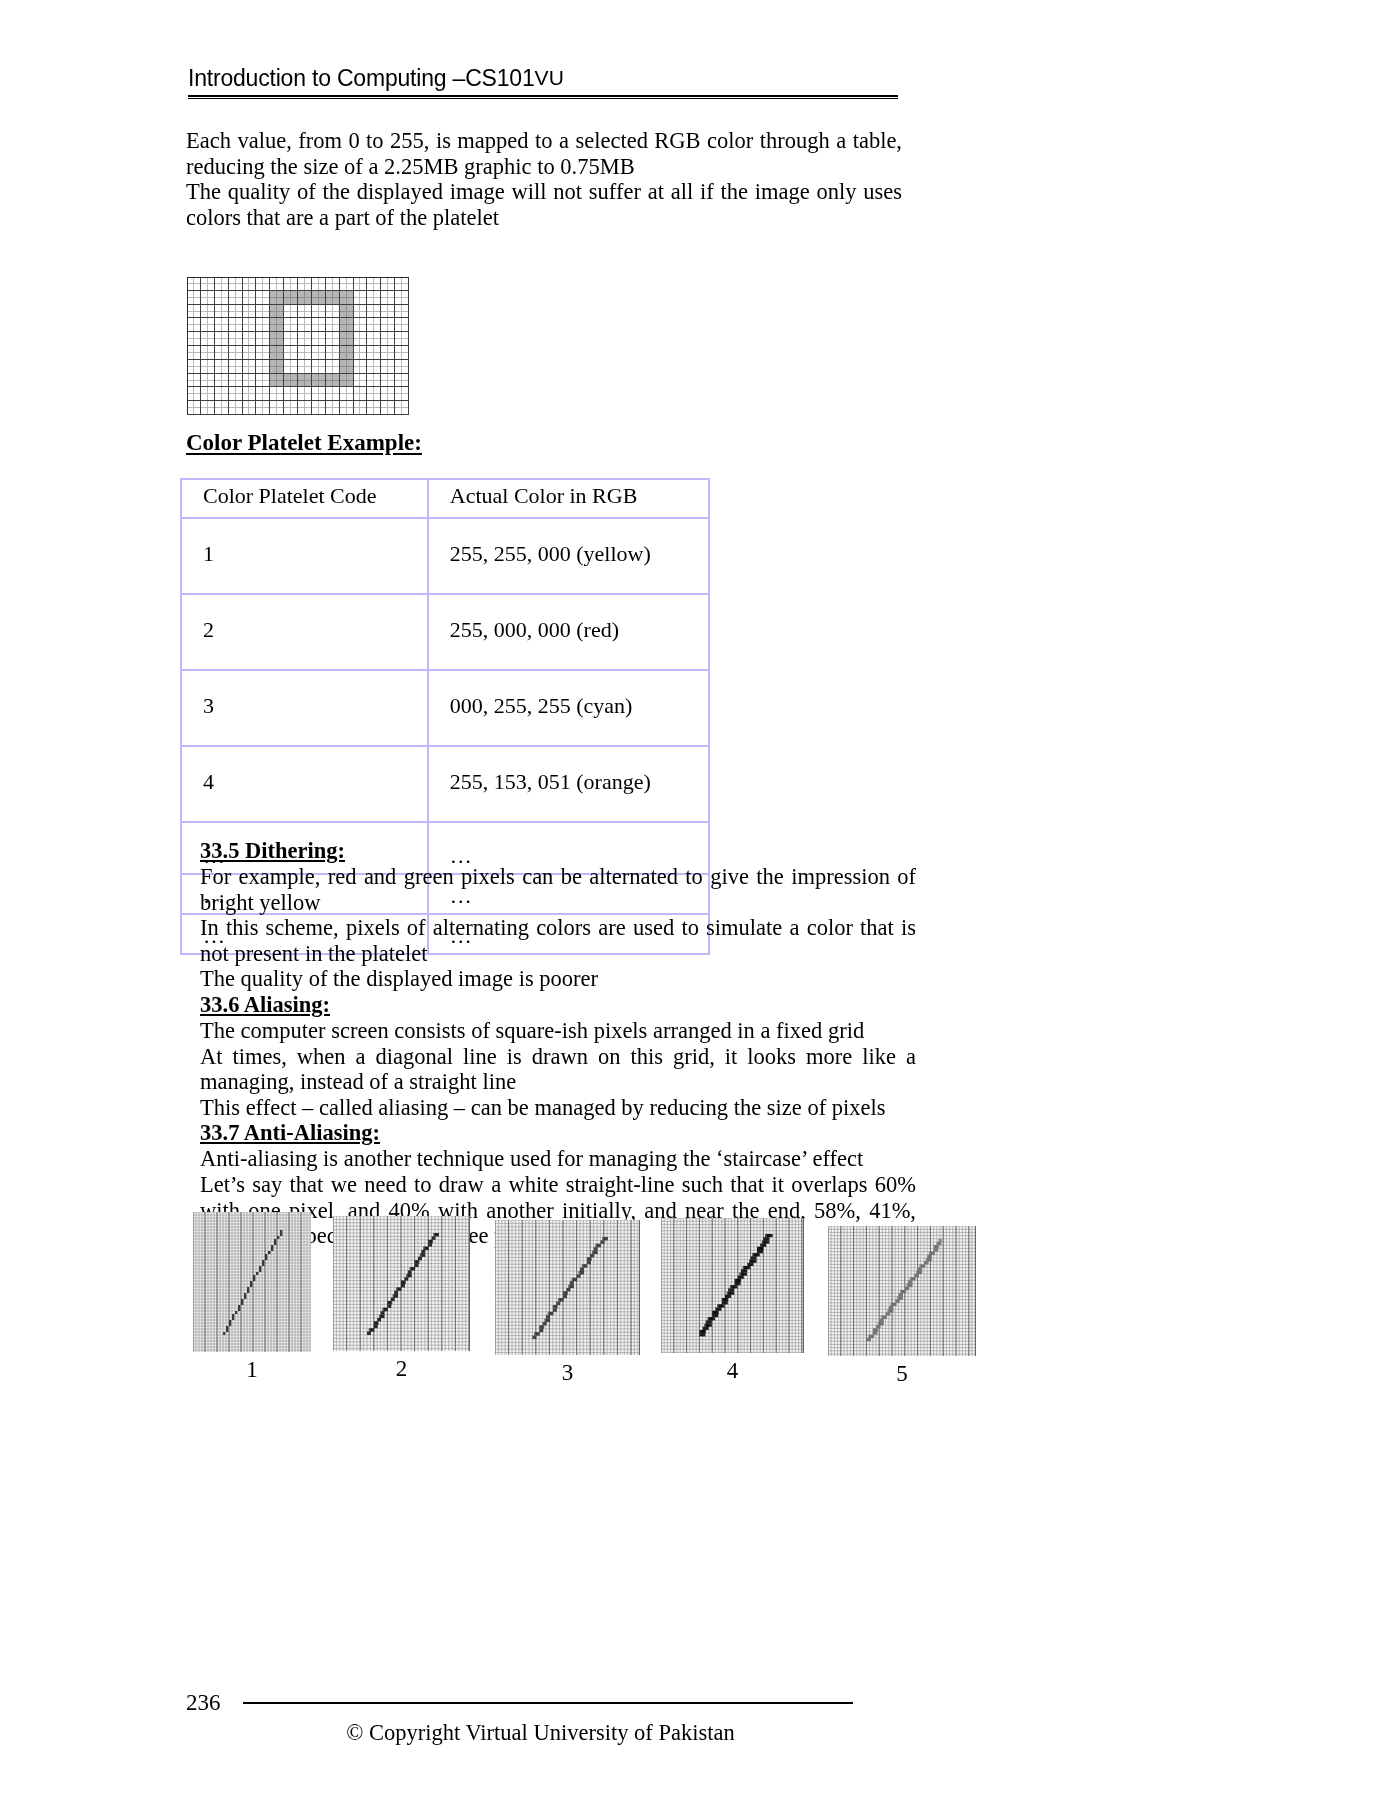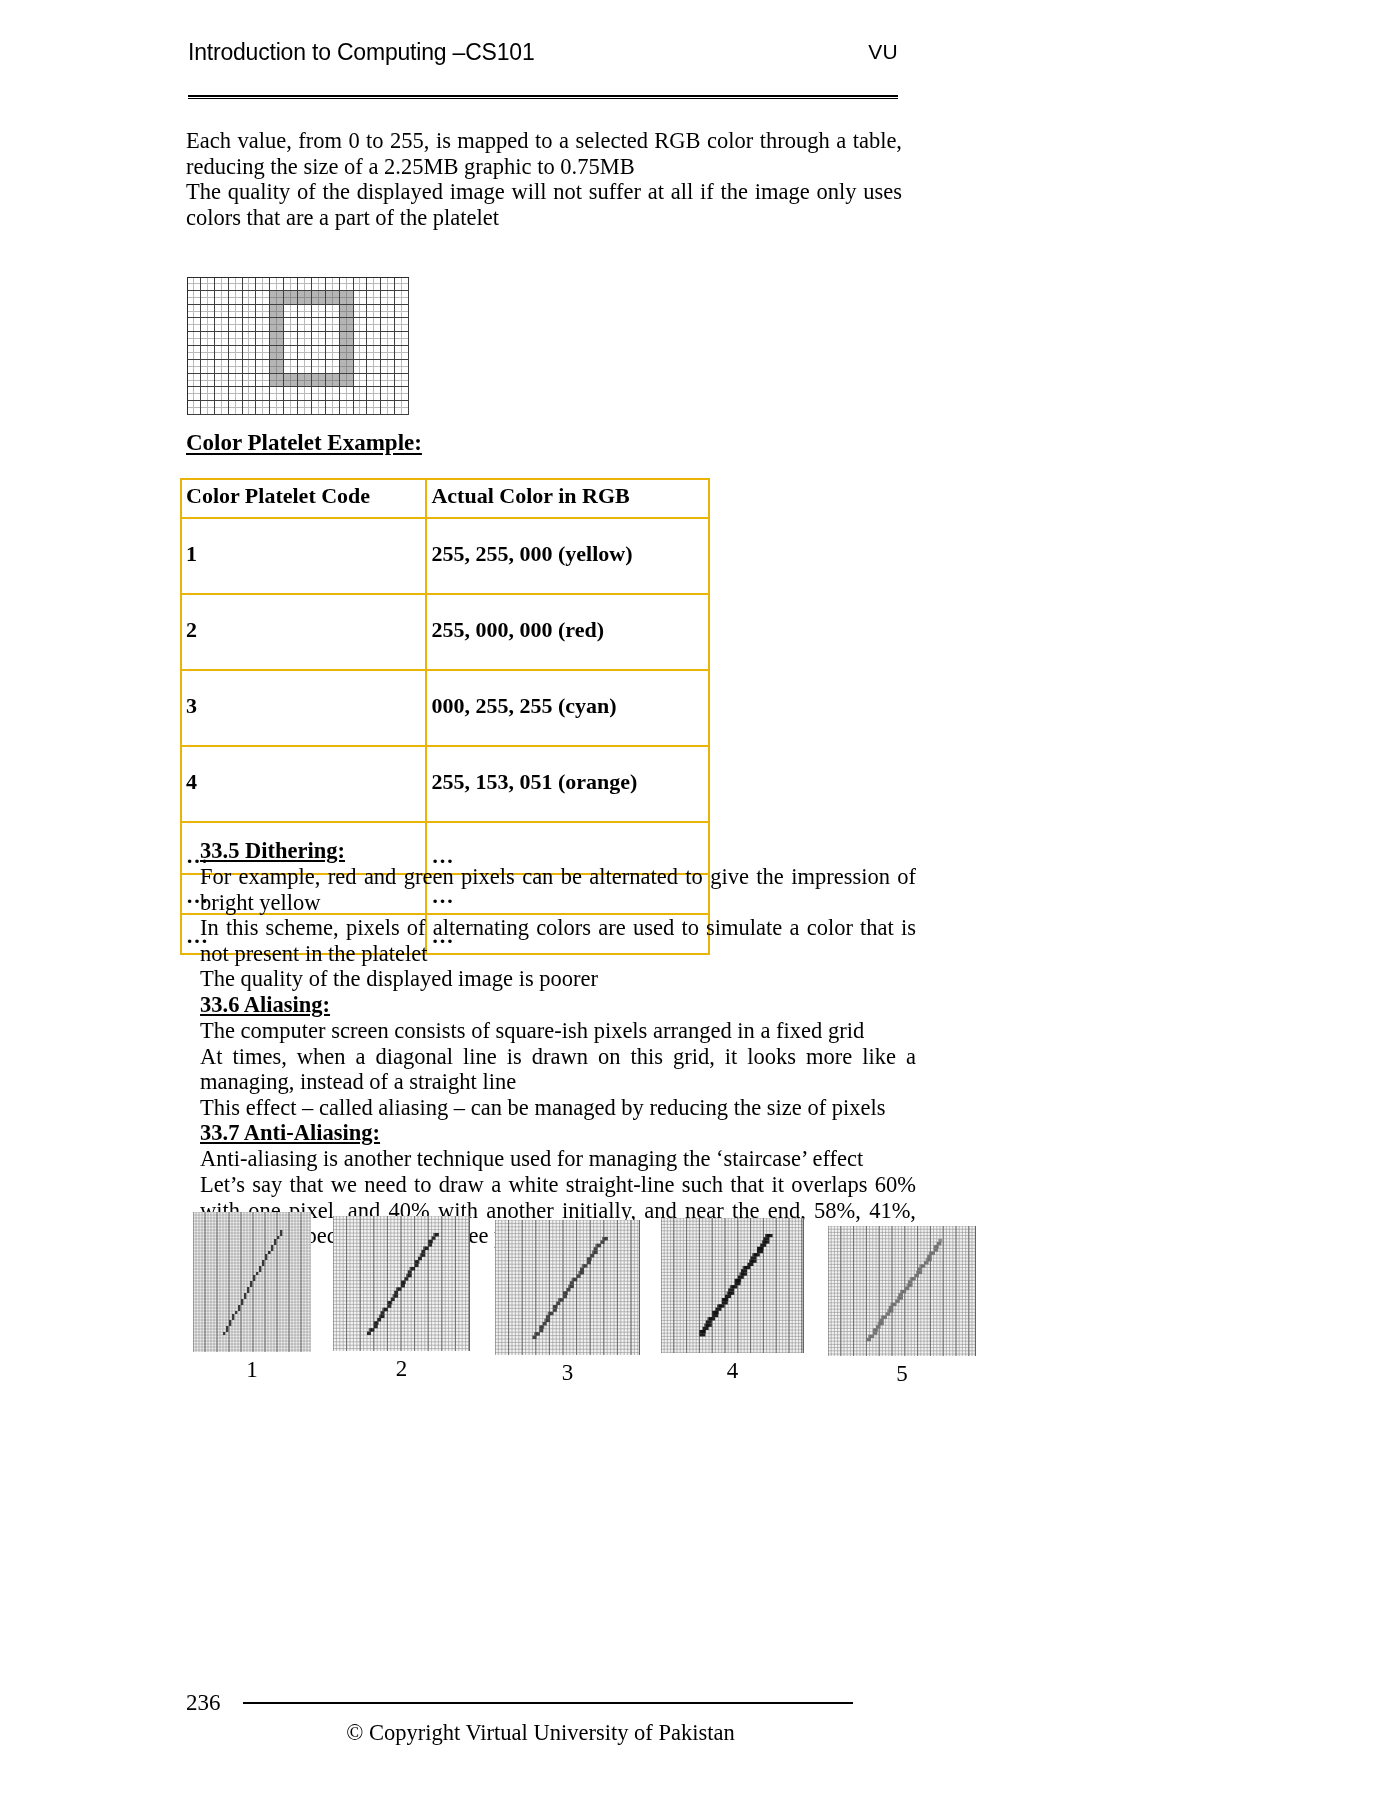--- a/index.html
+++ b/index.html
@@ -21,25 +21,25 @@
     left: 0; top: 0;
     width: 1391px;
     height: 1800px;
     box-sizing: border-box;
   }
 
   
   .header {
     position: absolute;
     left: 188px;
-    top: 40px;
+    top: 66px;
     width: 710px;
     display: flex;
     align-items: flex-end;
-    justify-content: space-between;
+    justify-content: flex-start;
   }
   .header-title {
     font-family: "Liberation Sans", "DejaVu Sans", sans-serif;
     font-size: 23px;
     letter-spacing: -0.2px;
     line-height: 1.1;
   }
   .header-vu {
     font-family: "Liberation Sans", "DejaVu Sans", sans-serif;
     font-size: 21px;
@@ -148,25 +148,24 @@
   
   .ptable {
     position: absolute;
     left: 180px;
     top: 478px;
     width: 530px;
     border-collapse: collapse;
     font-size: 22px;
   }
   .ptable td {
-    border: 2px solid #eab308;
+    border: 2px solid #c4b5fd;
     vertical-align: top;
-    padding: 4px 2px 4px 4px;
+    padding: 4px 2px 4px 21px;
     line-height: 26px;
-    font-weight: bold;
   }
   .ptable td.c1 { width: 243px; }
   .ptable td.c2 { width: 281px; }
   .ptable tr.hdr td { height: 30px; padding-top: 3px; }
   .ptable tr.data td { height: 48px; padding-top: 22px; }
   .ptable tr.dots td { height: 24px; padding-top: 8px; }
   .ptable tr.dots.first td { padding-top: 20px; }
 
   
   .sections {

